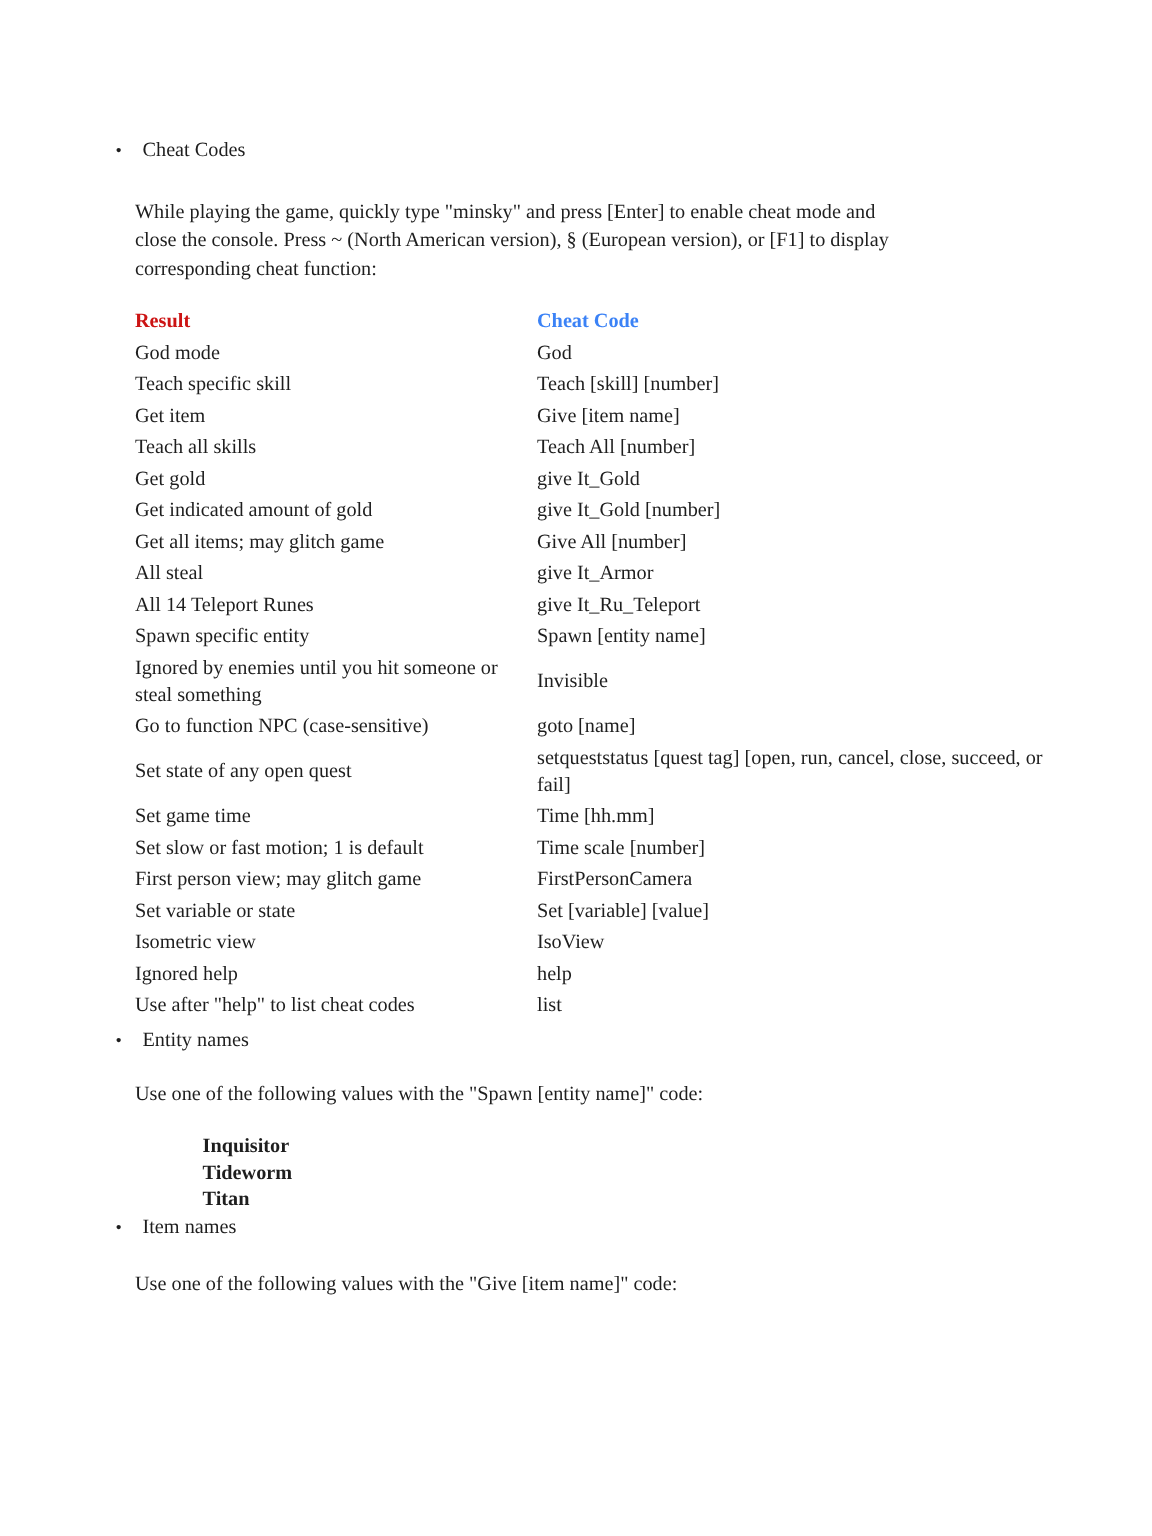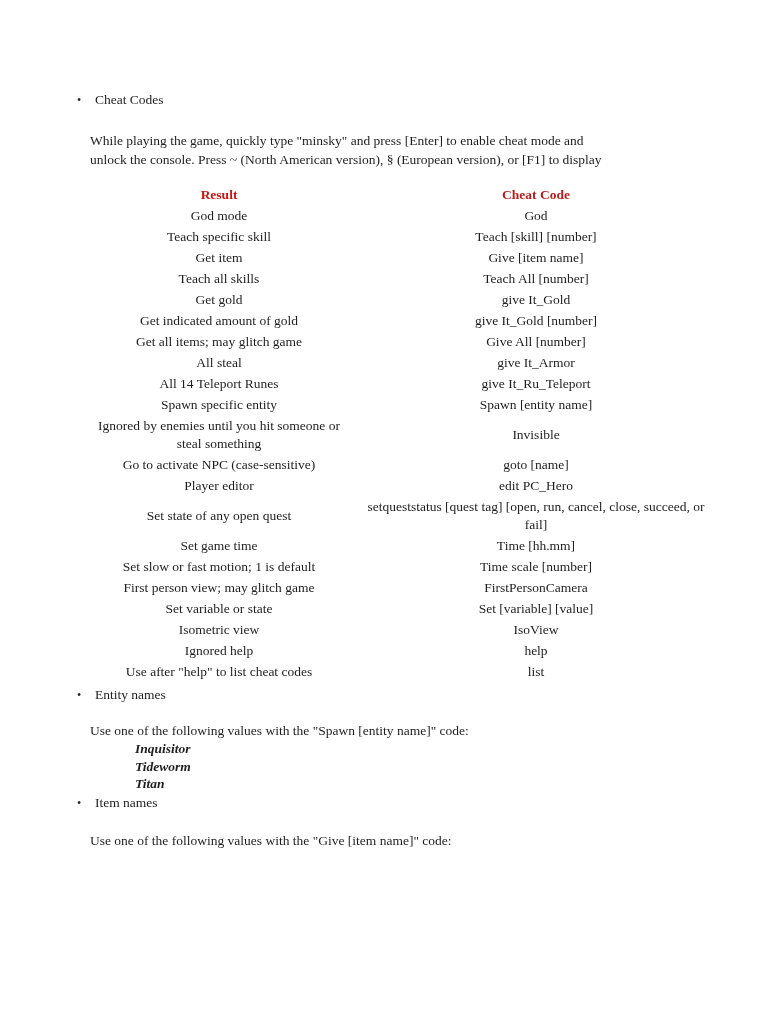--- a/index.html
+++ b/index.html
@@ -40,62 +40,62 @@
   .intro { line-height: 19px; margin-bottom: 17px; }
   .intro .line { white-space: nowrap; }
 
   
   .ctable { margin-bottom: 0; }
   .trow {
     display: flex;
     align-items: center;
     line-height: 18px;
     margin-bottom: 3px;
-    text-align: center;
   }
   .tcell-left {
     width: 258px;
     padding-right: 10px;
     flex-shrink: 0;
   }
   .tcell-right {
     width: 356px;
     flex-shrink: 0;
   }
   .thead .tcell-left, .thead .tcell-right {
     color: #cc1414;
     font-weight: bold;
   }
 
   .bullet-entity-names { margin-top: 5px; }
   .note-spawn { line-height: 19px; margin-top: 17px; white-space: nowrap; }
-  .entity-values { margin-left: 45px; line-height: 17.5px; font-weight: bold; font-style: italic; }
+  .entity-values { margin-top: 17px; margin-left: 45px; line-height: 17.5px; font-weight: bold; }
   .bullet-item-names { margin-top: 1px; }
   .note-give { line-height: 19px; margin-top: 19px; white-space: nowrap; }
 </style>
 </head>
 <body>
 
 <div class="page">
   <div class="content">
 
     <div class="bullet-line bullet-cheat-codes">
       <span class="bullet-marker">•</span>
       <span>Cheat Codes</span>
     </div>
 
     <div class="intro">
       <div class="line"><span>While playing the game, quickly type "</span><b>minsky</b><span>" and press [Enter] to enable cheat mode and</span></div>
-      <div class="line"><span>unlock the console. Press ~ (North American version), </span><b>§</b><span> (European version), or [F1] to display</span></div>
+      <div class="line"><span>close the console. Press ~ (North American version), </span><b>§</b><span> (European version), or [F1] to display</span></div>
+      <div class="line"><span>corresponding cheat function:</span></div>
     </div>
 
     <div class="ctable">
       <div class="trow thead">
         <div class="tcell-left" style="color: rgb(204, 20, 20);">Result</div>
-        <div class="tcell-right" style="color: #b91c1c;">Cheat Code</div>
+        <div class="tcell-right" style="color: #3b82f6;">Cheat Code</div>
       </div>
       <div>
           <div class="trow">
             <div class="tcell-left"><span>God mode</span></div>
             <div class="tcell-right"><b>God</b></div>
           </div>
           <div class="trow">
             <div class="tcell-left"><span>Teach specific skill</span></div>
             <div class="tcell-right"><b>Teach</b><span> [skill] [number]</span></div>
           </div>
@@ -129,26 +129,22 @@
           </div>
           <div class="trow">
             <div class="tcell-left"><span>Spawn specific entity</span></div>
             <div class="tcell-right"><b>Spawn</b><span> [entity name]</span></div>
           </div>
           <div class="trow">
             <div class="tcell-left"><span>Ignored by enemies until you hit someone or steal something</span></div>
             <div class="tcell-right"><b>Invisible</b></div>
           </div>
           <div class="trow">
-            <div class="tcell-left"><span>Go to activate NPC (case-sensitive)</span></div>
+            <div class="tcell-left"><span>Go to function NPC (case-sensitive)</span></div>
             <div class="tcell-right"><b>goto</b><span> [name]</span></div>
-          </div>
-          <div class="trow">
-            <div class="tcell-left"><span>Player editor</span></div>
-            <div class="tcell-right"><b>edit PC_Hero</b></div>
           </div>
           <div class="trow">
             <div class="tcell-left"><span>Set state of any open quest</span></div>
             <div class="tcell-right"><b>setqueststatus</b><span> [quest tag] [open, run, cancel, close, succeed, or fail]</span></div>
           </div>
           <div class="trow">
             <div class="tcell-left"><span>Set game time</span></div>
             <div class="tcell-right"><b>Time</b><span> [hh.mm]</span></div>
           </div>
           <div class="trow">

